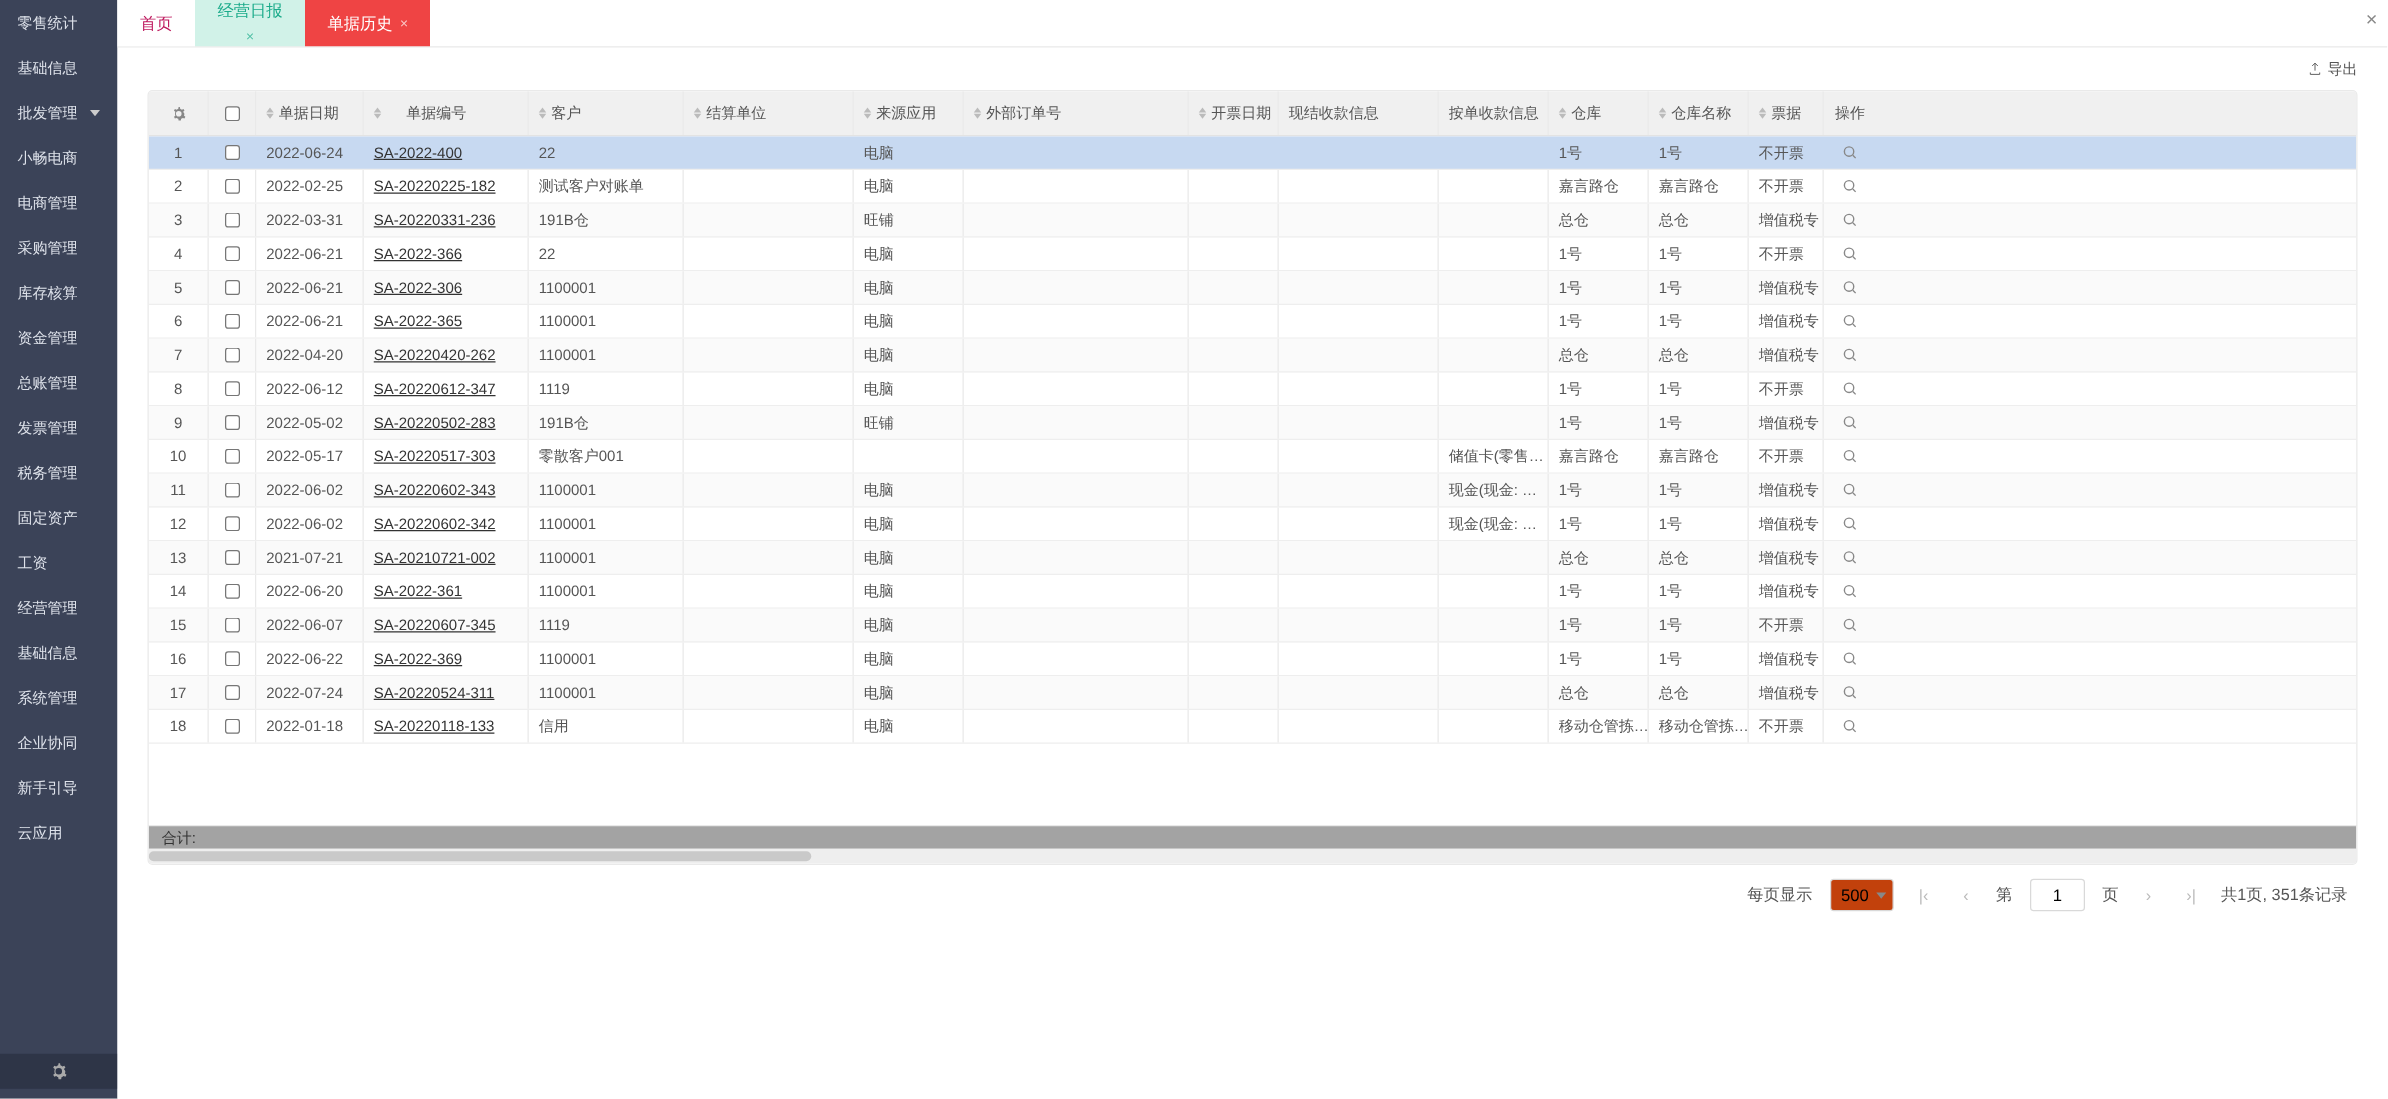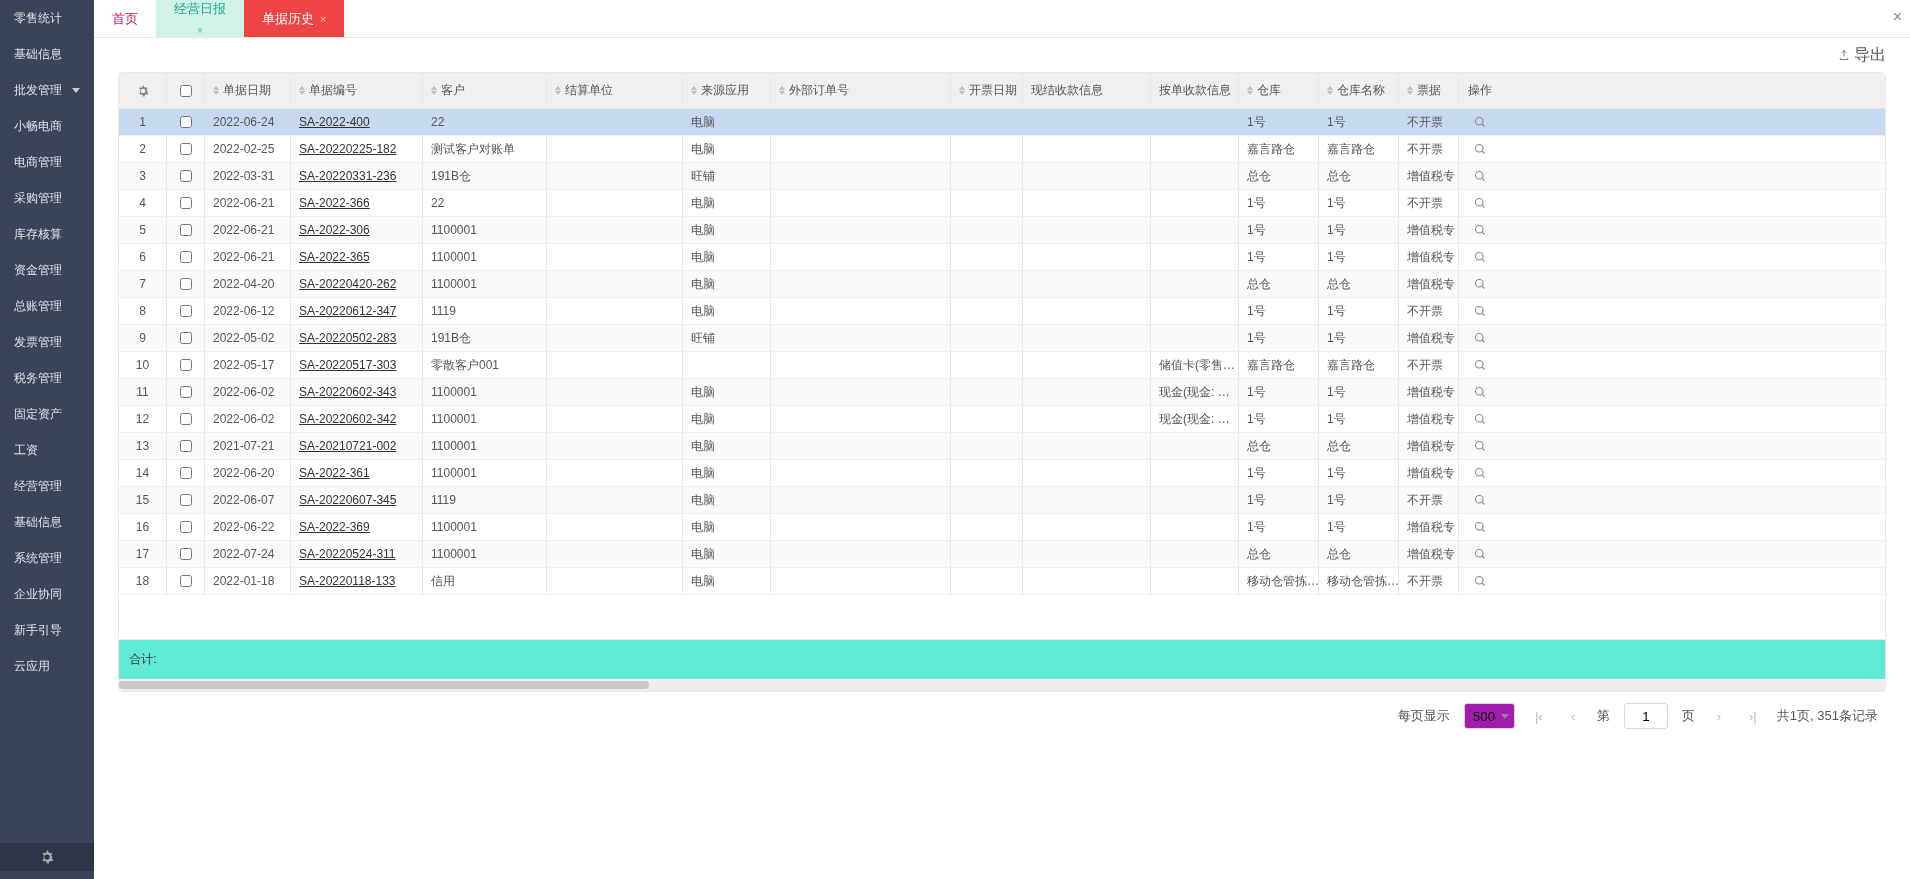--- a/index.html
+++ b/index.html
@@ -12,31 +12,31 @@
 .sidebar-gear { position: absolute; bottom: 8px; left: 0; right: 0; height: 28px; background: #2e3547; display: flex; align-items: center; justify-content: center; }
 .sidebar-gear svg { width: 14px; height: 14px; fill: #aaa; }
 .main { flex: 1; display: flex; flex-direction: column; background: #fff; position: relative; }
 .tabs { height: 38px; display: flex; align-items: stretch; border-bottom: 1px solid #e9e9e9; position: relative; }
 .tab { padding: 0 18px; display: flex; align-items: center; gap: 6px; cursor: pointer; font-size: 13px; color: #be185d; background: #fff; }
 .tab.green-light { background: #d1f2e8; color: #1aab8a; flex-direction: column; }
 .tab.green { background: #ef4444; color: #fff; }
 .tab-close { font-size: 11px; opacity: .7; }
 .tabs-close-all { position: absolute; right: 8px; top: 8px; font-size: 16px; color: #888; cursor: pointer; }
 .toolbar { height: 34px; display: flex; align-items: center; justify-content: flex-end; padding: 0 24px; }
-.export { display: flex; align-items: center; gap: 4px; color: #555; cursor: pointer; font-size: 16px; }
+.export { display: flex; align-items: center; gap: 4px; color: #555; cursor: pointer; font-size: 12px; }
 .export svg { width: 12px; height: 12px; stroke: #555; fill: none; }
 .table-wrap { margin: 0 24px; border: 1px solid #e9e9e9; border-radius: 4px; overflow: hidden; display: flex; flex-direction: column; height: 620px; }
 .thead-row, .tbody-row, .tfoot-row { display: flex; align-items: stretch; min-width: 100%; }
 .thead-row { background: #f0f0f0; height: 36px; font-weight: 500; color: #555; border-bottom: 1px solid #e3e3e3; }
 .cell { padding: 0 8px; display: flex; align-items: center; border-right: 1px solid #e9e9e9; overflow: hidden; white-space: nowrap; text-overflow: ellipsis; }
 .cell:last-child { border-right: none; }
 .c-seq { width: 48px; justify-content: center; }
 .c-chk { width: 38px; justify-content: center; }
 .c-date { width: 86px; }
-.c-docno { width: 132px; }
+.c-docno { width: 132px; gap: 16px; }
 .c-cust { width: 124px; }
 .c-settle { width: 136px; }
 .c-src { width: 88px; }
 .c-ext { width: 180px; }
 .c-bill { width: 72px; }
 .c-cash { width: 128px; }
 .c-byorder { width: 88px; }
 .c-wh { width: 80px; }
 .c-whname { width: 80px; }
 .c-invoice { width: 60px; }
@@ -46,25 +46,25 @@
 .sort-icon::before { border-bottom: 4px solid #bbb; margin-bottom: 1px; }
 .sort-icon::after { border-top: 4px solid #bbb; }
 .gear-th svg { width: 12px; height: 12px; fill: #888; }
 .tbody { overflow-y: auto; flex: 1; }
 .tbody-row { height: 27px; border-bottom: 1px solid #eee; font-size: 12px; color: #555; }
 .tbody-row:nth-child(odd) { background: #fafafa; }
 .tbody-row.selected { background: #c7d9f1; }
 .tbody-row.selected .cell { border-right-color: transparent; }
 .docno-link { color: #333; text-decoration: underline; cursor: pointer; }
 .act-icon svg { width: 12px; height: 12px; stroke: #888; fill: none; stroke-width: 1.5; }
-.tfoot-row { height: 40px; background: #5eead4; border-top: 1px solid #e9e9e9; }
+.tfoot-row { height: 19px; background: #a3a3a3; border-top: 1px solid #e9e9e9; }
 .hscroll { height: 12px; background: #eee; position: relative; }
 .hscroll-thumb { position: absolute; left: 0; top: 2px; height: 8px; width: 530px; border-radius: 4px; background: #c9c9c9; }
 .pager { height: 48px; display: flex; align-items: center; justify-content: flex-end; padding: 0 32px; gap: 14px; color: #555; font-size: 13px; }
-.pager select { height: 26px; border: 1px solid #d9d9d9; border-radius: 3px; padding: 0 18px 0 8px; background: #a21caf; appearance: none; }
+.pager select { height: 26px; border: 1px solid #d9d9d9; border-radius: 3px; padding: 0 18px 0 8px; background: #c2410c; appearance: none; }
 .pager-sel { position: relative; }
 .pager-sel::after { content: ""; position: absolute; right: 6px; top: 11px; width: 0; height: 0; border-left: 4px solid transparent; border-right: 4px solid transparent; border-top: 5px solid #888; }
 .pager-btn { width: 20px; height: 20px; display: inline-flex; align-items: center; justify-content: center; color: #bbb; cursor: pointer; }
 .pager-input { width: 44px; height: 26px; border: 1px solid #d9d9d9; border-radius: 3px; text-align: center; }
 .chk { width: 12px; height: 12px; }
 </style>
 </head>
 <body>
 
 <div class="app">

